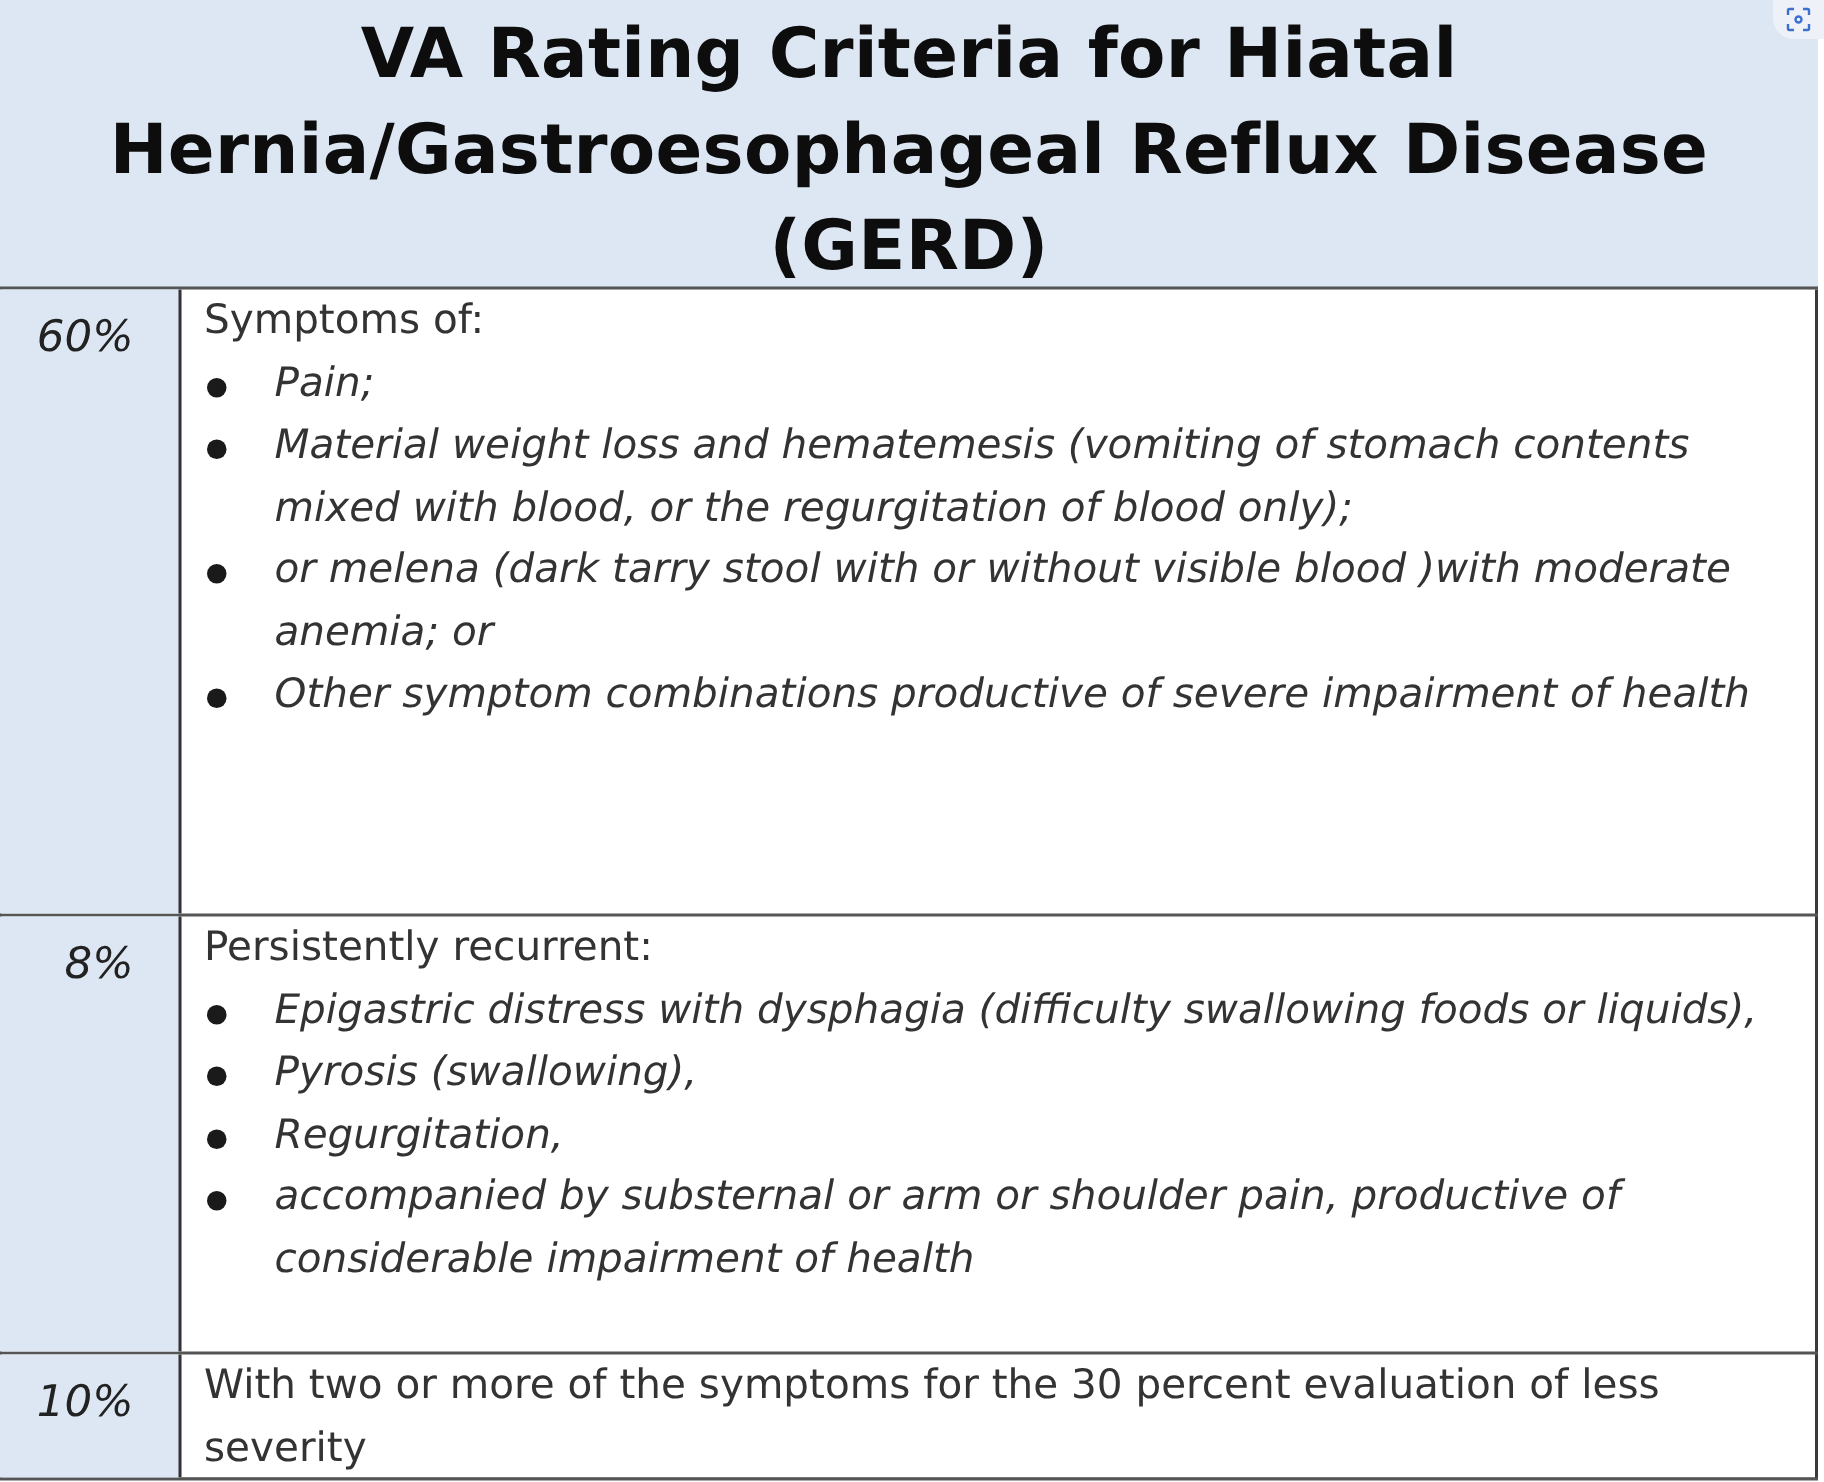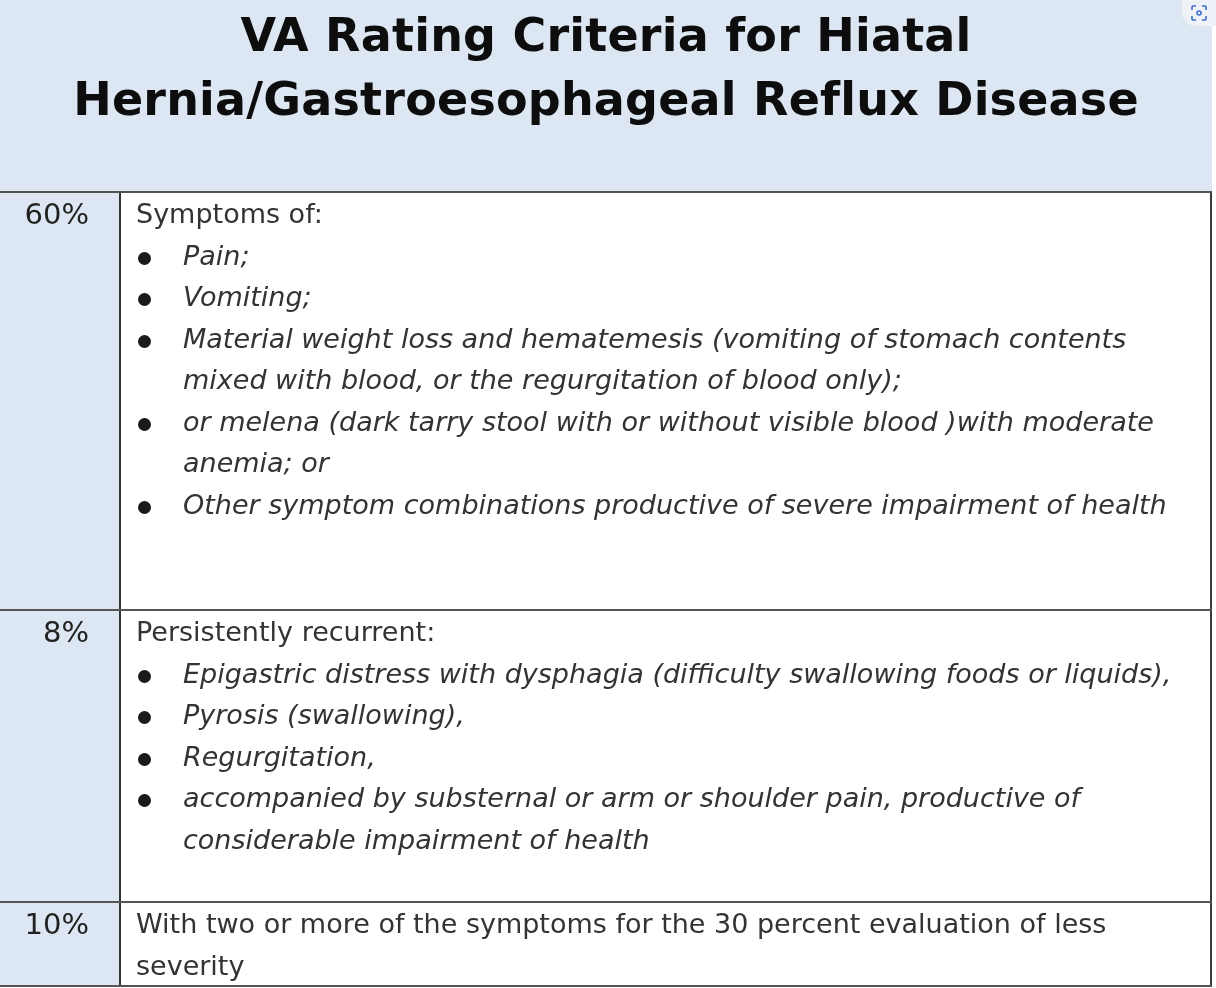--- a/index.html
+++ b/index.html
@@ -22,21 +22,21 @@
   }
   .row {
     position: absolute; left: 0; width: 1212px; box-sizing: border-box;
     border-bottom: 2px solid #555;
   }
   .row:last-child { border-bottom: 1px solid #555; }
   .pct {
     position: absolute; left: 0; top: 0; bottom: 0; width: 121px;
     background: #dde7f3; border-right: 2px solid #333; box-sizing: border-box;
     font-size: 29px; color: #222; text-align: right; padding-right: 30px;
-    padding-top: 0; line-height: 42px;
+    padding-top: 10px; line-height: 42px; font-style: italic;
   }
   .desc {
     position: absolute; left: 121px; top: 0; right: 0; bottom: 0;
     padding-left: 15px; font-size: 27px; color: #333; line-height: 41.5px;
   }
   .desc .lead { display: block; }
   .desc ul { list-style: none; margin: 0; padding: 0; font-style: italic; }
   .desc li { position: relative; padding-left: 47px; }
   .desc li .bullet {
     position: absolute; left: 2px; top: 17px; width: 13px; height: 13px;
@@ -50,30 +50,30 @@
 </style>
 </head>
 <body>
 
 <div class="frame"></div>
 
 <div class="header">
   <div class="title">
     <div>VA Rating Criteria for Hiatal</div>
     <div>Hernia/Gastroesophageal Reflux Disease</div>
+    <div>(GERD)</div>
   </div>
 </div>
 
 <div class="row" style="top:193px;height:418px;">
   <div class="pct">60%</div>
   <div class="desc">
     <span class="lead">Symptoms of:</span>
     <ul>
       <li><span class="bullet"></span><span>Pain;</span></li>
-      <li><span class="bullet"></span><span>Vomiting;</span></li>
       <li><span class="bullet"></span><span>Material weight loss and hematemesis (vomiting of stomach contents mixed with blood, or the regurgitation of blood only);</span></li>
       <li><span class="bullet"></span><span>or melena (dark tarry stool with or without visible blood )with moderate anemia; or</span></li>
       <li><span class="bullet"></span><span>Other symptom combinations productive of severe impairment of health</span></li>
     </ul>
   </div>
 </div>
 
 <div class="row" style="top:611px;height:292px;">
   <div class="pct">8%</div>
   <div class="desc">

